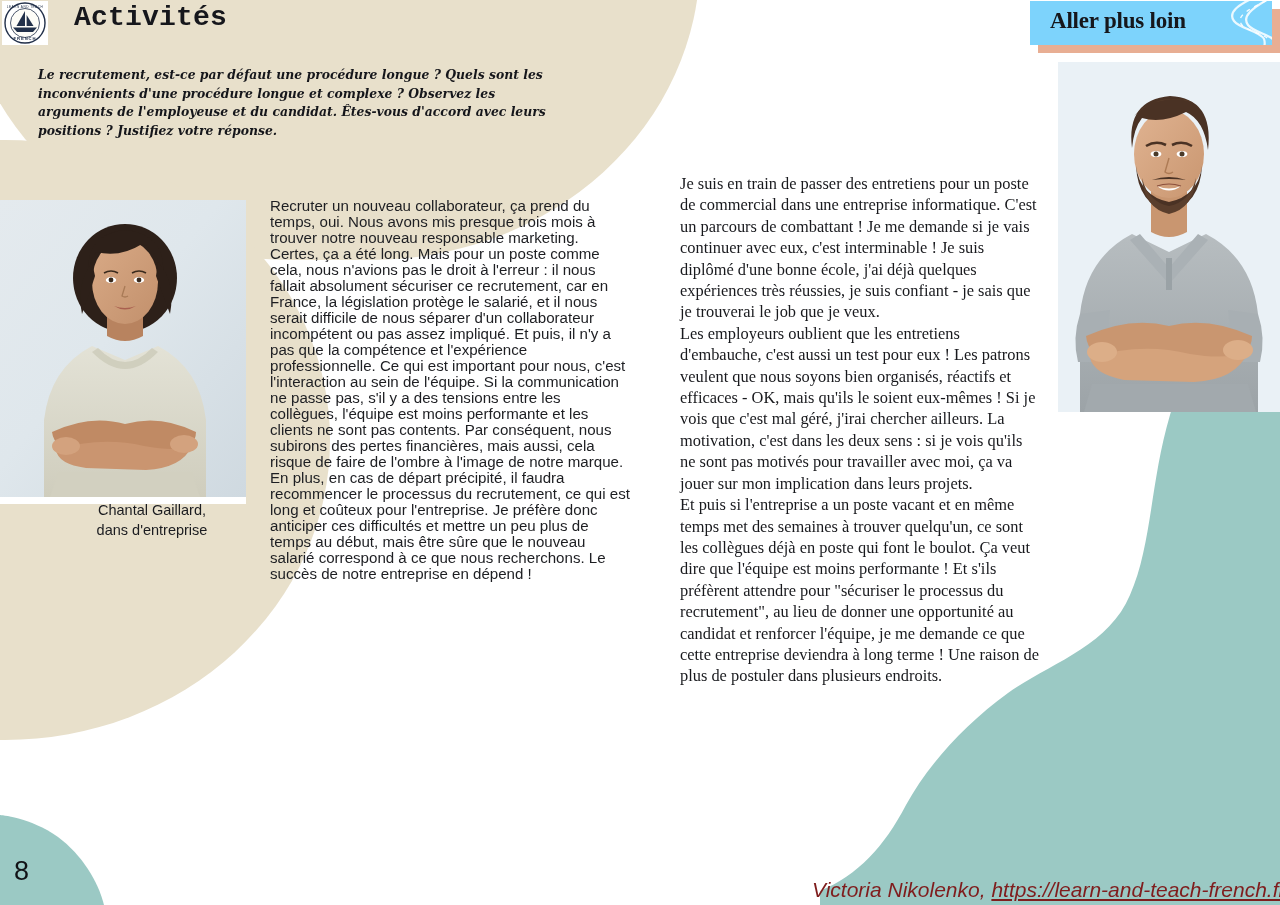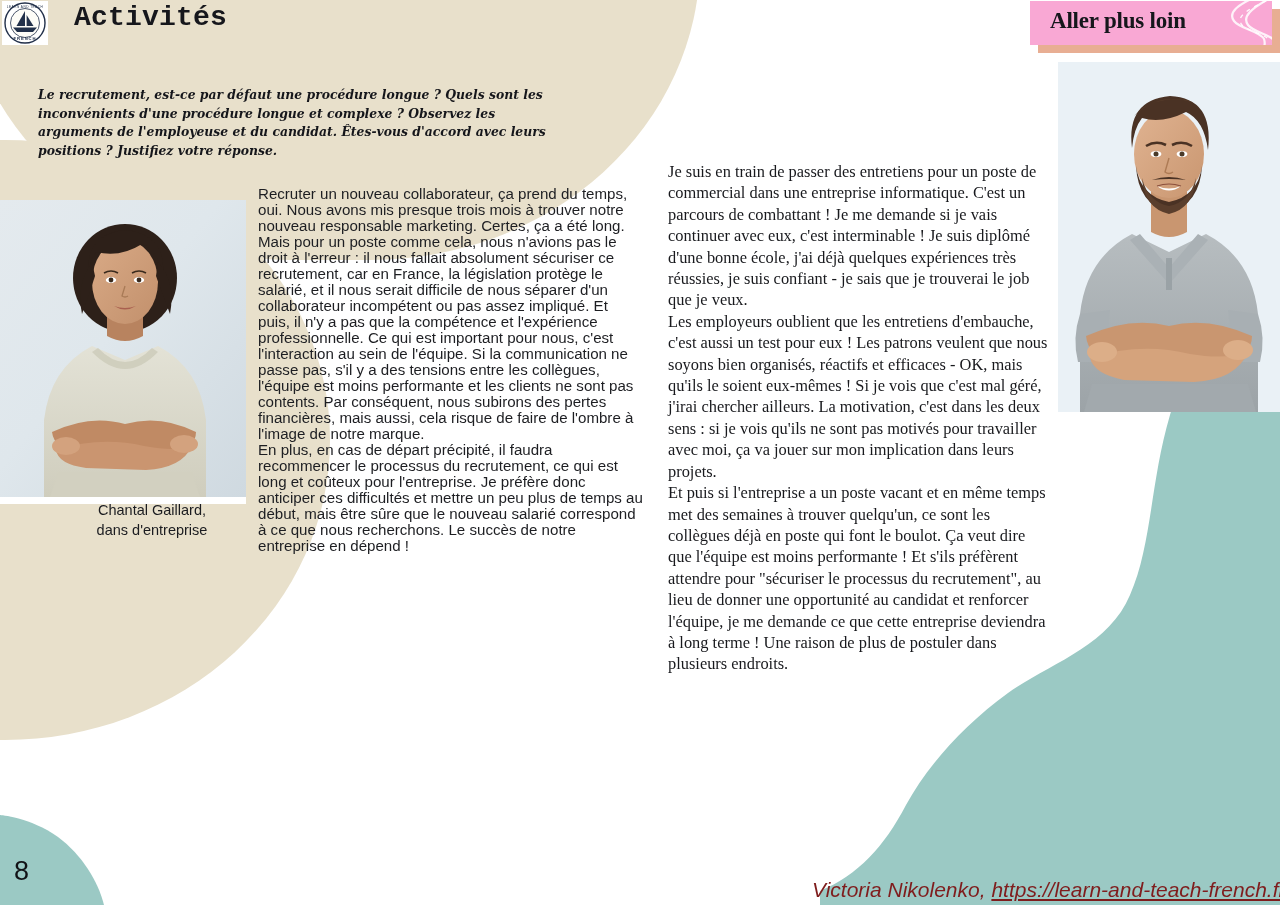--- a/index.html
+++ b/index.html
@@ -95,21 +95,20 @@
     position: absolute;
     left: 38px;
     top: 66px;
     width: 520px;
     font-family: "DejaVu Serif", serif;
     font-style: italic;
     font-weight: bold;
     font-size: 12.4px;
     line-height: 18.6px;
     color: #15161b;
-    margin-top: 20px;
   }
 
   
   .banner-wrap {
     position: absolute;
     left: 1030px;
     top: 1px;
     width: 250px;
     height: 56px;
   }
@@ -120,21 +119,21 @@
     width: 242px;
     height: 44px;
     background: #E8AE93;
   }
   .banner {
     position: absolute;
     left: 0px;
     top: 0px;
     width: 242px;
     height: 44px;
-    background: #f9a8d4;
+    background: #7dd3fc;
     overflow: hidden;
   }
   .banner-label {
     position: absolute;
     left: 20px;
     top: 7px;
     font-family: "Liberation Serif", serif;
     font-size: 23px;
     font-weight: bold;
     color: #16171c;
@@ -202,21 +201,21 @@
     position: absolute;
     left: 668px;
     top: 161px;
     width: 384px;
     font-family: "Liberation Serif", serif;
     font-size: 16.4px;
     line-height: 21.4px;
     color: #18191d;
   }
   .col-left p, .col-right p {
-    margin: 0;
+    margin: 12px;
   }
 
   
   .page-number {
     position: absolute;
     left: 14px;
     top: 856px;
     font-family: "Liberation Sans", sans-serif;
     font-size: 27px;
     color: #111216;

